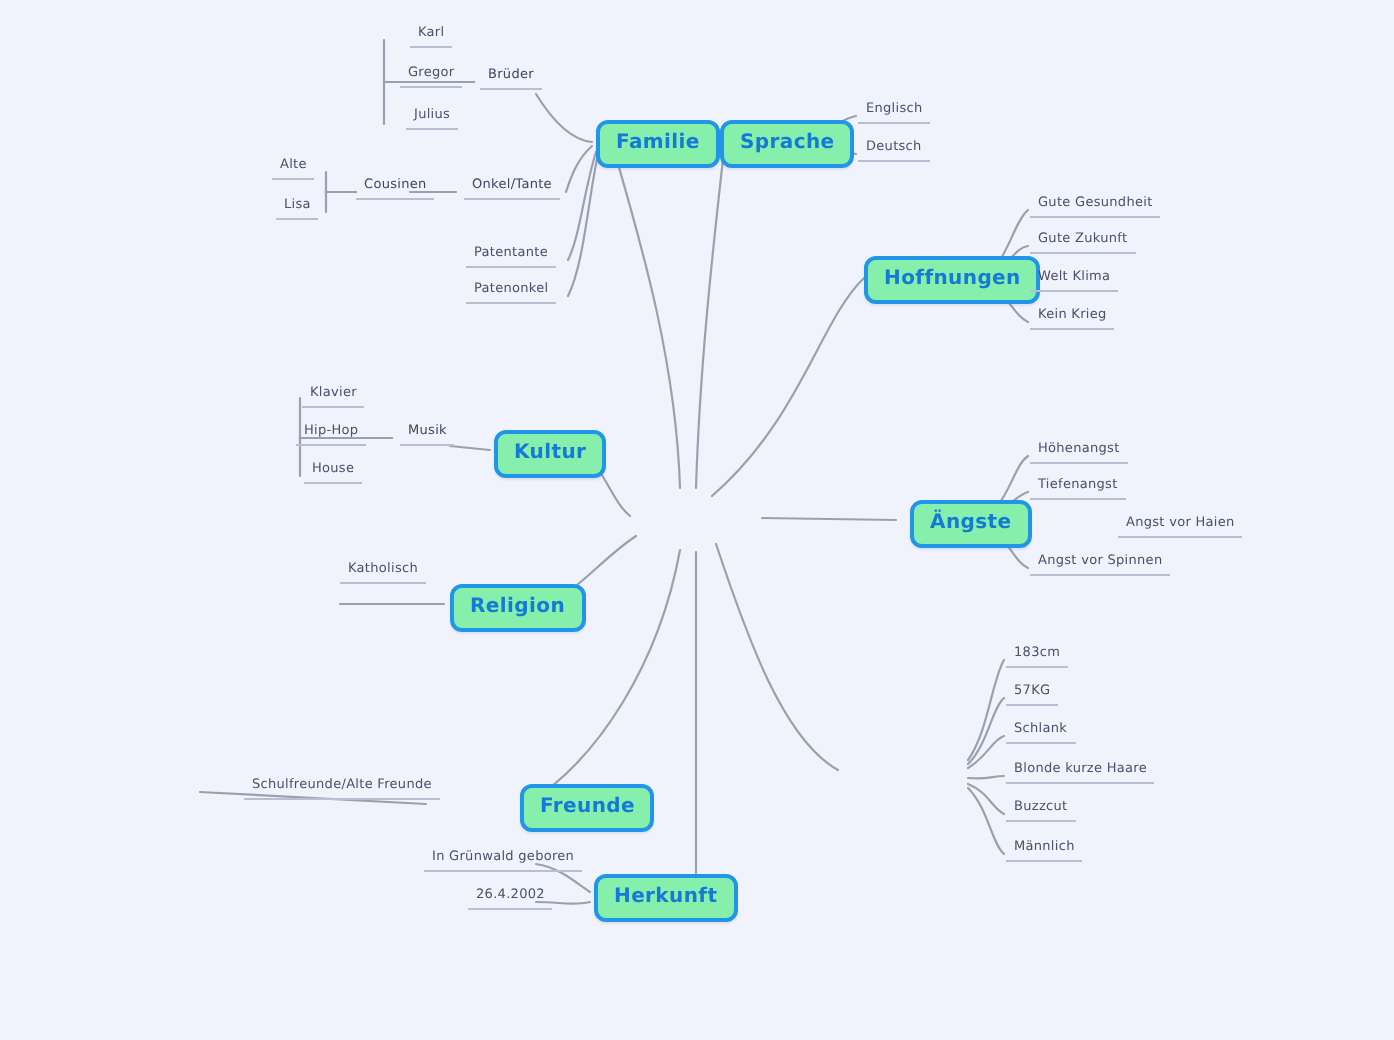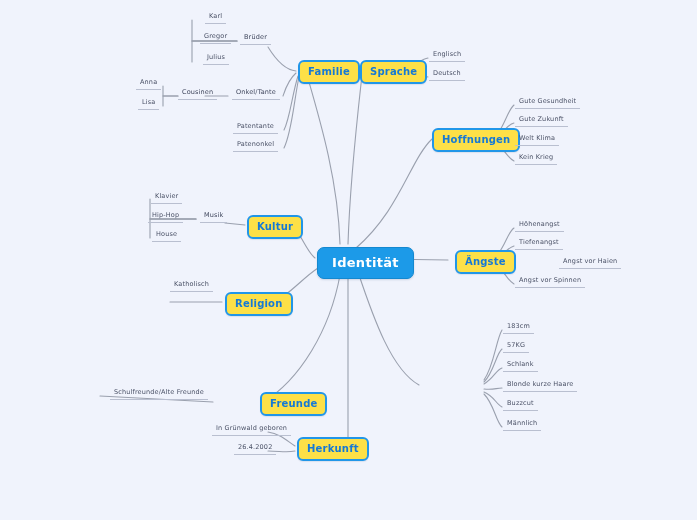--- a/index.html
+++ b/index.html
@@ -41,21 +41,21 @@
     border-radius: 7px;
     color: #ffffff;
     font-weight: bold;
     font-size: 13px;
     padding: 7px 14px 8px 14px;
     letter-spacing: 0.3px;
     box-shadow: 0 1px 2px rgba(40,70,120,0.18);
   }
   
   .branch {
-    background: #fde047;
+    background: #86efac;
     border: 2px solid #2196e8;
     border-radius: 6px;
     color: #1579d6;
     font-weight: bold;
     font-size: 10px;
     padding: 4px 8px 5px 8px;
     letter-spacing: 0.2px;
     box-shadow: 0 1px 1px rgba(40,70,120,0.10);
   }
   
@@ -143,23 +143,20 @@
 
       <path d="M222,302 L170,302"></path>
 
       <path d="M213,402 L100,396"></path>
 
       <path d="M295,446 C286,440 280,434 268,432"></path>
       <path d="M295,451 C286,453 280,451 268,451"></path>
     </g>
   </svg>
 
-  <div class="node root" style="left:317px; top:247px;">
-    <span>Identität</span>
-  </div>
 
   <div class="node branch" style="left:298px; top:60px;">
     <span>Familie</span>
   </div>
   <div class="node leaf mid" style="left:240px; top:33px;">
     <span>Brüder</span>
   </div>
   <div class="node leaf" style="left:205px; top:12px;">
     <span>Karl</span>
   </div>
@@ -169,21 +166,21 @@
   <div class="node leaf" style="left:203px; top:53px;">
     <span>Julius</span>
   </div>
   <div class="node leaf mid" style="left:232px; top:88px;">
     <span>Onkel/Tante</span>
   </div>
   <div class="node leaf mid" style="left:178px; top:88px;">
     <span>Cousinen</span>
   </div>
   <div class="node leaf" style="left:136px; top:78px;">
-    <span>Anna</span>
+    <span>Alte</span>
   </div>
   <div class="node leaf" style="left:138px; top:98px;">
     <span>Lisa</span>
   </div>
   <div class="node leaf" style="left:233px; top:122px;">
     <span>Patentante</span>
   </div>
   <div class="node leaf" style="left:233px; top:140px;">
     <span>Patenonkel</span>
   </div>
@@ -268,21 +265,21 @@
   <div class="node branch" style="left:225px; top:292px;">
     <span>Religion</span>
   </div>
   <div class="node leaf" style="left:170px; top:280px;">
     <span>Katholisch</span>
   </div>
 
   <div class="node branch" style="left:225px; top:392px;margin-left:35px;">
     <span>Freunde</span>
   </div>
-  <div class="node leaf" style="left:110px; top:388px;">
+  <div class="node leaf" style="left:122px; top:388px;">
     <span>Schulfreunde/Alte Freunde</span>
   </div>
 
   <div class="node branch" style="left:297px; top:437px;">
     <span>Herkunft</span>
   </div>
   <div class="node leaf" style="left:212px; top:424px;">
     <span>In Grünwald geboren</span>
   </div>
   <div class="node leaf" style="left:234px; top:443px;">

